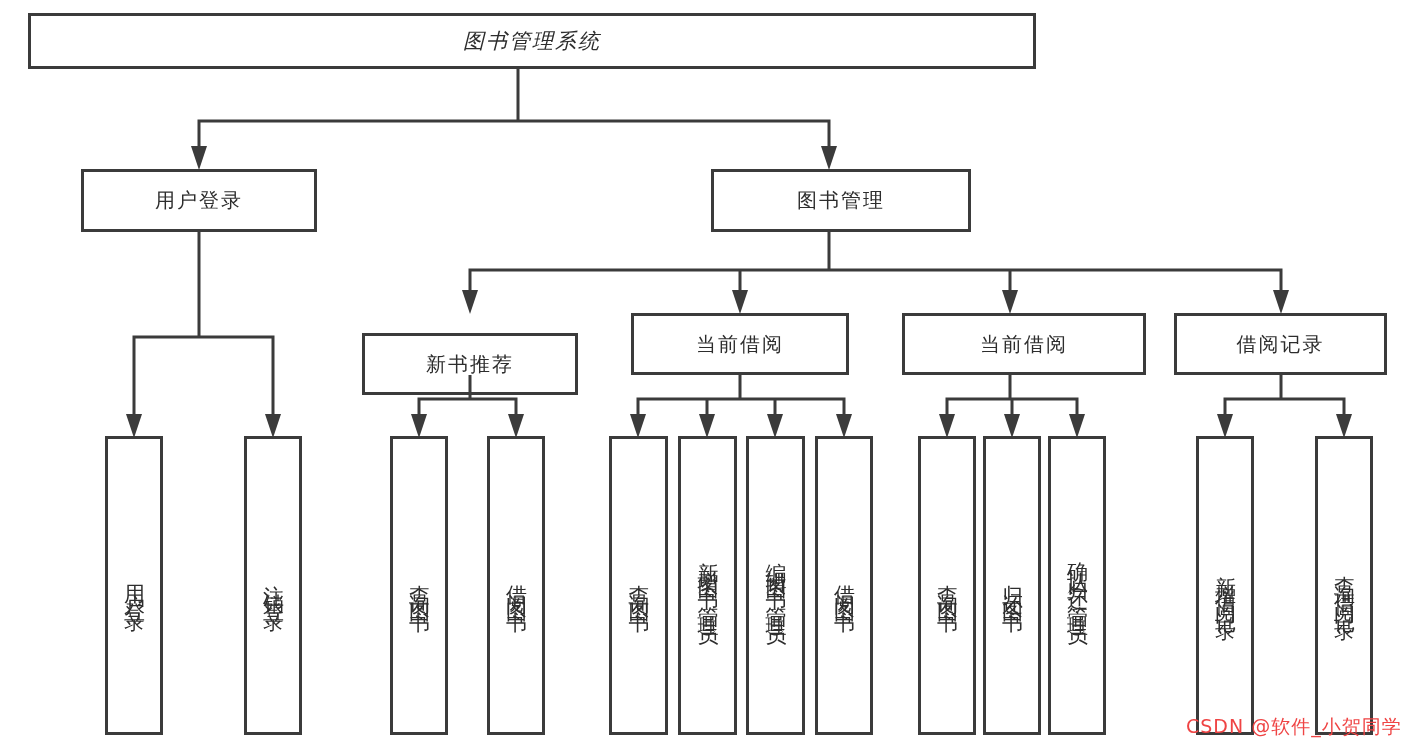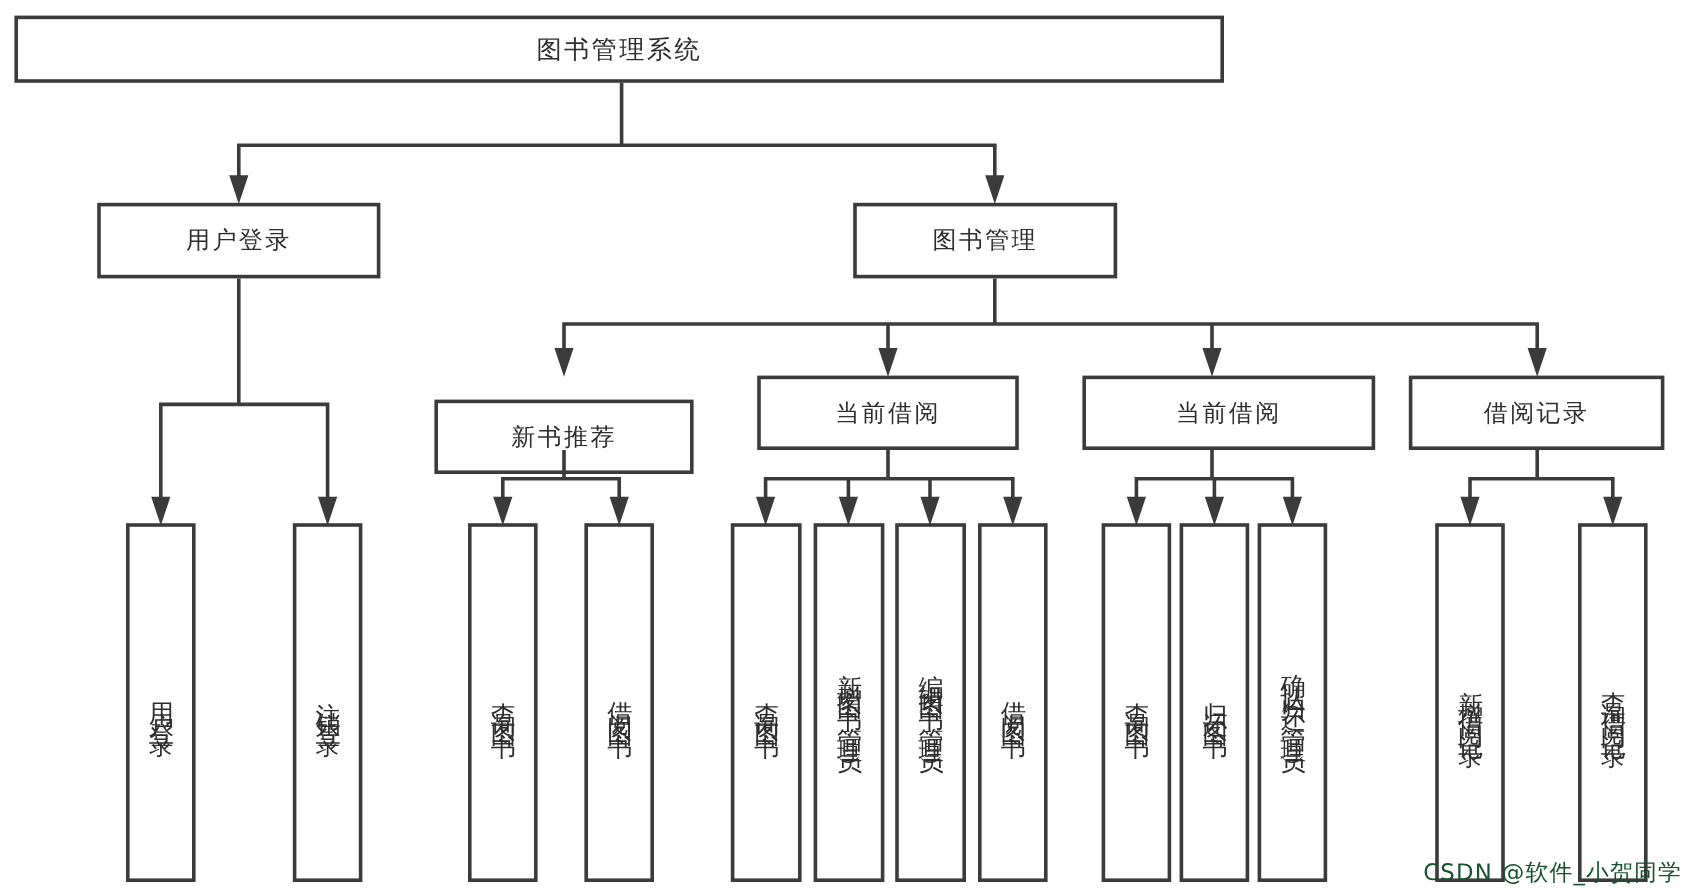--- a/index.html
+++ b/index.html
@@ -42,34 +42,34 @@
     pointer-events: none;
   }
   .connectors path { stroke: #3b3b3b; stroke-width: 3; fill: none; }
   .connectors polygon { fill: #3b3b3b; stroke: none; }
   .watermark {
     position: absolute;
     left: 1186px;
     top: 714px;
     width: 212px;
     font-size: 19px;
-    color: #14532d;
+    color: #ef4444;
     white-space: nowrap;
     letter-spacing: 1px;
   }
 </style>
 </head>
 <body>
 
 <div class="canvas">
 
-  <div class="node h-node root-node" style="left:12px; top:13px; width:1008px; height:56px;">图书管理系统</div>
+  <div class="node h-node root-node" style="left:28px; top:13px; width:1008px; height:56px;font-style:italic;">图书管理系统</div>
 
   <div class="node h-node" style="left:81px; top:169px; width:236px; height:63px;">用户登录</div>
-  <div class="node h-node" style="left:711px; top:169px; width:220px; height:63px;">图书管理</div>
+  <div class="node h-node" style="left:711px; top:169px; width:260px; height:63px;">图书管理</div>
 
   <div class="node h-node" style="left:362px; top:313px; width:216px; height:62px;margin-top:20px;">新书推荐</div>
   <div class="node h-node" style="left:631px; top:313px; width:218px; height:62px;">当前借阅</div>
   <div class="node h-node" style="left:902px; top:313px; width:244px; height:62px;">当前借阅</div>
   <div class="node h-node" style="left:1174px; top:313px; width:213px; height:62px;">借阅记录</div>
 
   <div class="node leaf" style="left:105px;">用户登录</div>
   <div class="node leaf" style="left:244px;">注销登录</div>
 
   <div class="node leaf" style="left:390px;">查询图书</div>

